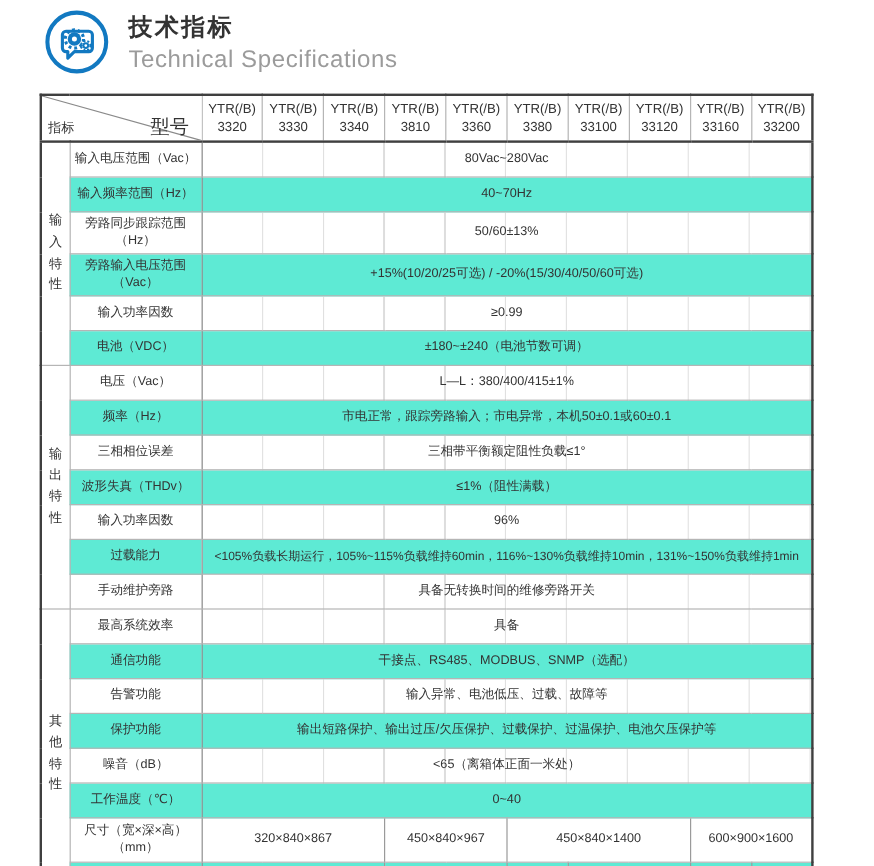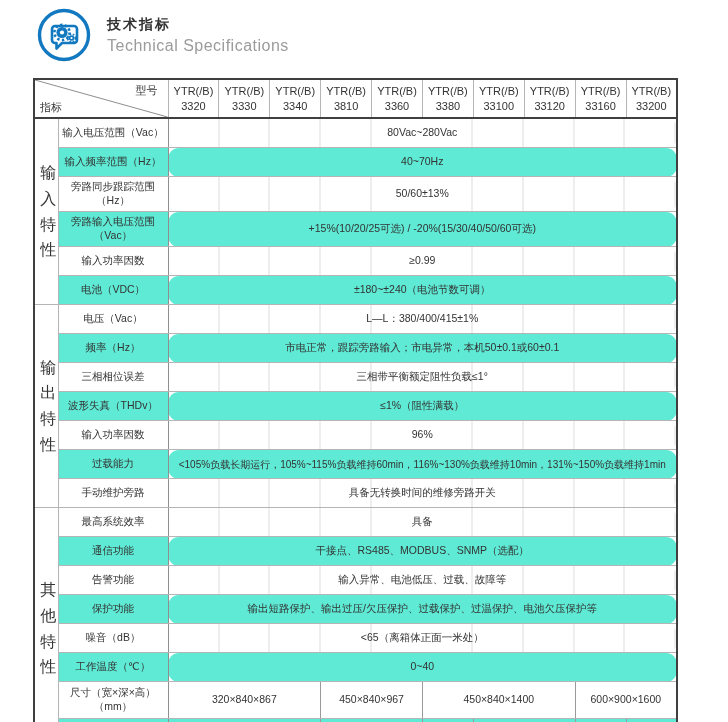--- a/index.html
+++ b/index.html
@@ -7,22 +7,22 @@
     width:728px; height:722px; overflow:hidden;
     font-family:"Liberation Sans","DejaVu Sans",sans-serif;
     color:#333;
   }
   .page { position:relative; width:728px; height:722px; }
 
   
   .hdr { display:flex; align-items:center; gap:15px; padding:7px 0 0 36px; }
   .hdr .icon { width:56px; height:56px; flex:0 0 auto; }
   .hdr .icon svg { width:56px; height:56px; display:block; }
-  .titles h1 { margin:0; font-size:14px; font-weight:bold; color:#333; letter-spacing:2px; }
-  .titles .sub { margin-top:3px; font-size:16px; color:#9b9b9b; letter-spacing:0.5px; }
+  .titles h1 { margin:0; font-size:20px; font-weight:bold; color:#333; letter-spacing:2px; }
+  .titles .sub { margin-top:3px; font-size:20px; color:#9b9b9b; letter-spacing:0.5px; }
 
   
   table.spec {
     border-collapse:collapse; table-layout:fixed;
     width:645px; margin:15px 0 0 33px;
     border:2px solid #3f3f3f;
   }
   col.c-sec { width:24px; }
   col.c-lab { width:110px; }
 
@@ -37,40 +37,39 @@
   thead th {
     height:35px; font-size:11px;
     border-bottom:2px solid #3f3f3f;
     border-left:1px solid #8e8e8e;
     background:#fff; padding:1px 0;
   }
   thead th .m1, thead th .m2 { display:block; line-height:1.35; }
 
   th.corner { position:relative; border-left:none; padding:0; }
   th.corner svg { position:absolute; left:0; top:0; width:100%; height:100%; }
-  th.corner .c-tr { position:absolute; top:3px; right:10px; font-size:11px; }
+  th.corner .c-tr { position:absolute; top:17px; right:10px; font-size:16px;font-family:Liberation Mono, monospace; }
   th.corner .c-bl { position:absolute; bottom:3px; left:5px; font-size:11px;margin-top:16px; }
 
   td.sec { background:#fff; padding:0; }
-  td.sec span { display:inline-block; width:12px; word-break:break-all; line-height:1.6; font-size:16px; }
+  td.sec span { display:inline-block; width:12px; word-break:break-all; line-height:1.6; font-size:11px; }
 
   td.lab { border-right:1px solid #8f8f8f; height:24px; }
   tr.h2 td.lab { height:30px; }
   tr.alt td { background:#5eead4; }
   td.sec { background:#fff !important; }
 
   tr.sec-start td { border-top:1.5px solid #7a7a7a; }
   tr.dark-top td { border-top:1.5px solid #7a7a7a; }
 
   td.val { }
   td.v10 {
     background-image:repeating-linear-gradient(90deg,
       transparent 0, transparent calc(10% - 1px),
       #ddd calc(10% - 1px), #ddd 10%);
-    border-radius:11px;
   }
   td.nowrapv { white-space:nowrap; overflow:hidden; font-size:10px; }
   td.mid { border-left:1px solid #9a9a9a; border-right:1px solid #9a9a9a;text-align:center; }
   tr.dim td { height:32px; }
   tr.wt td { height:26px; }
 </style>
 </head>
 <body>
 
 <div class="page">

